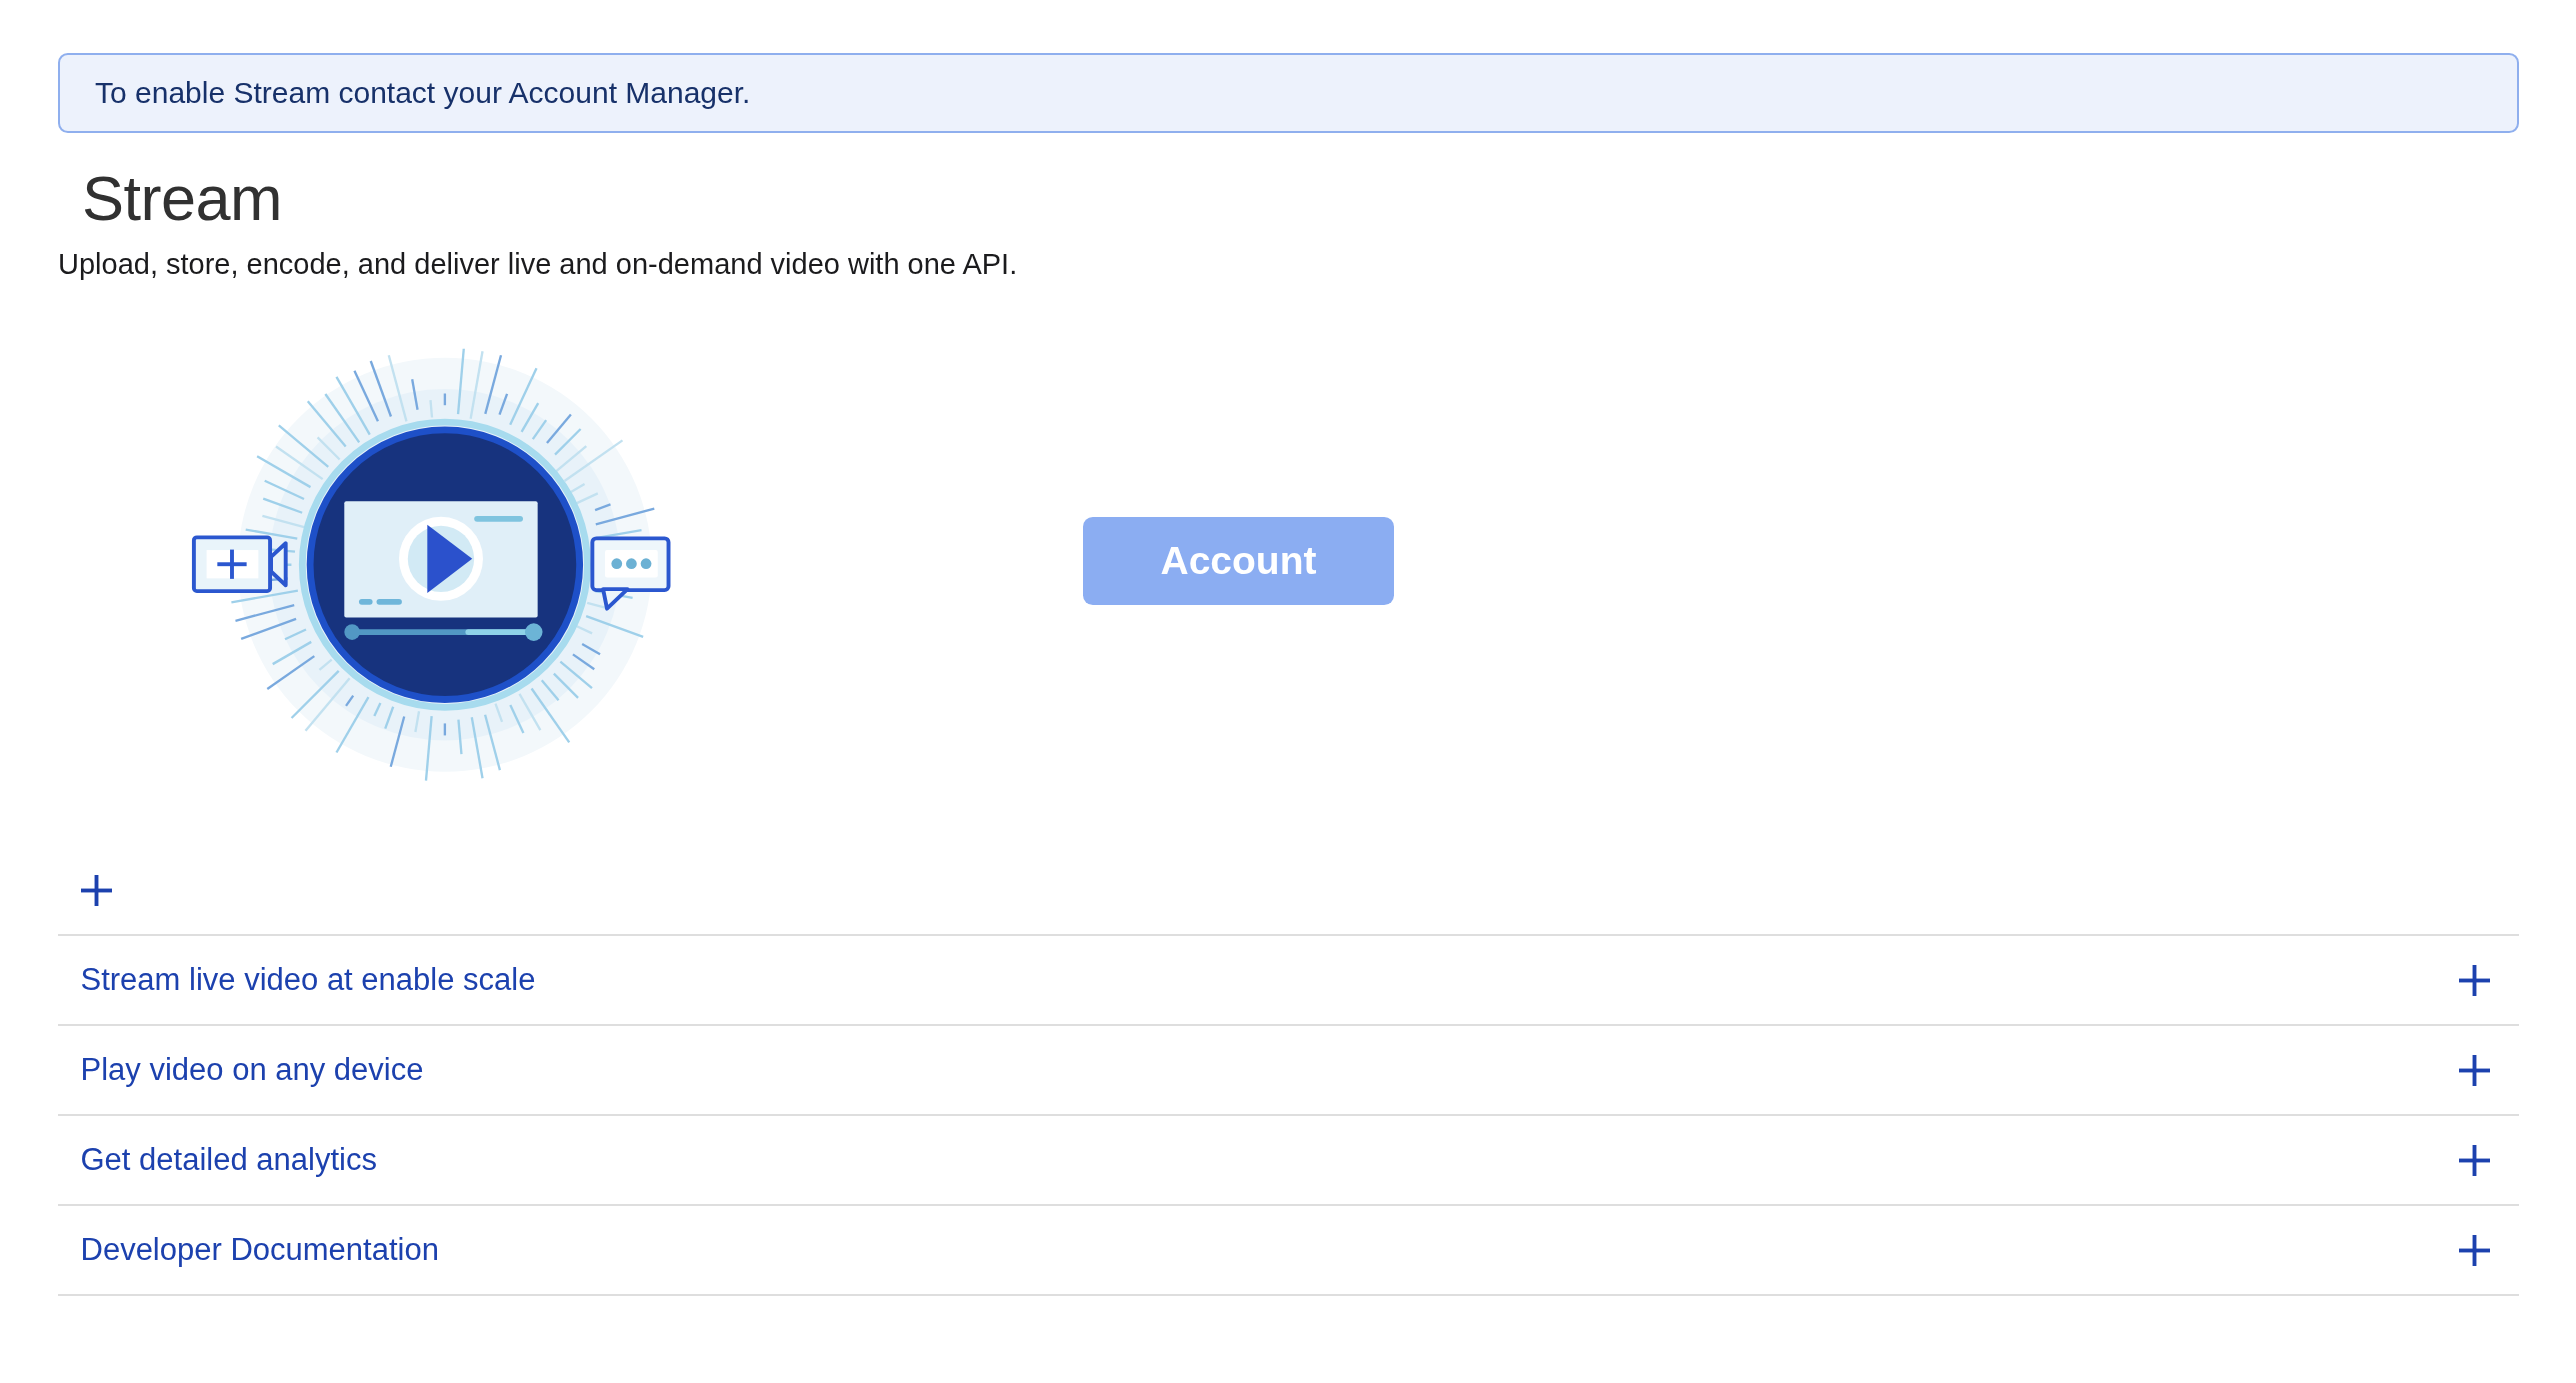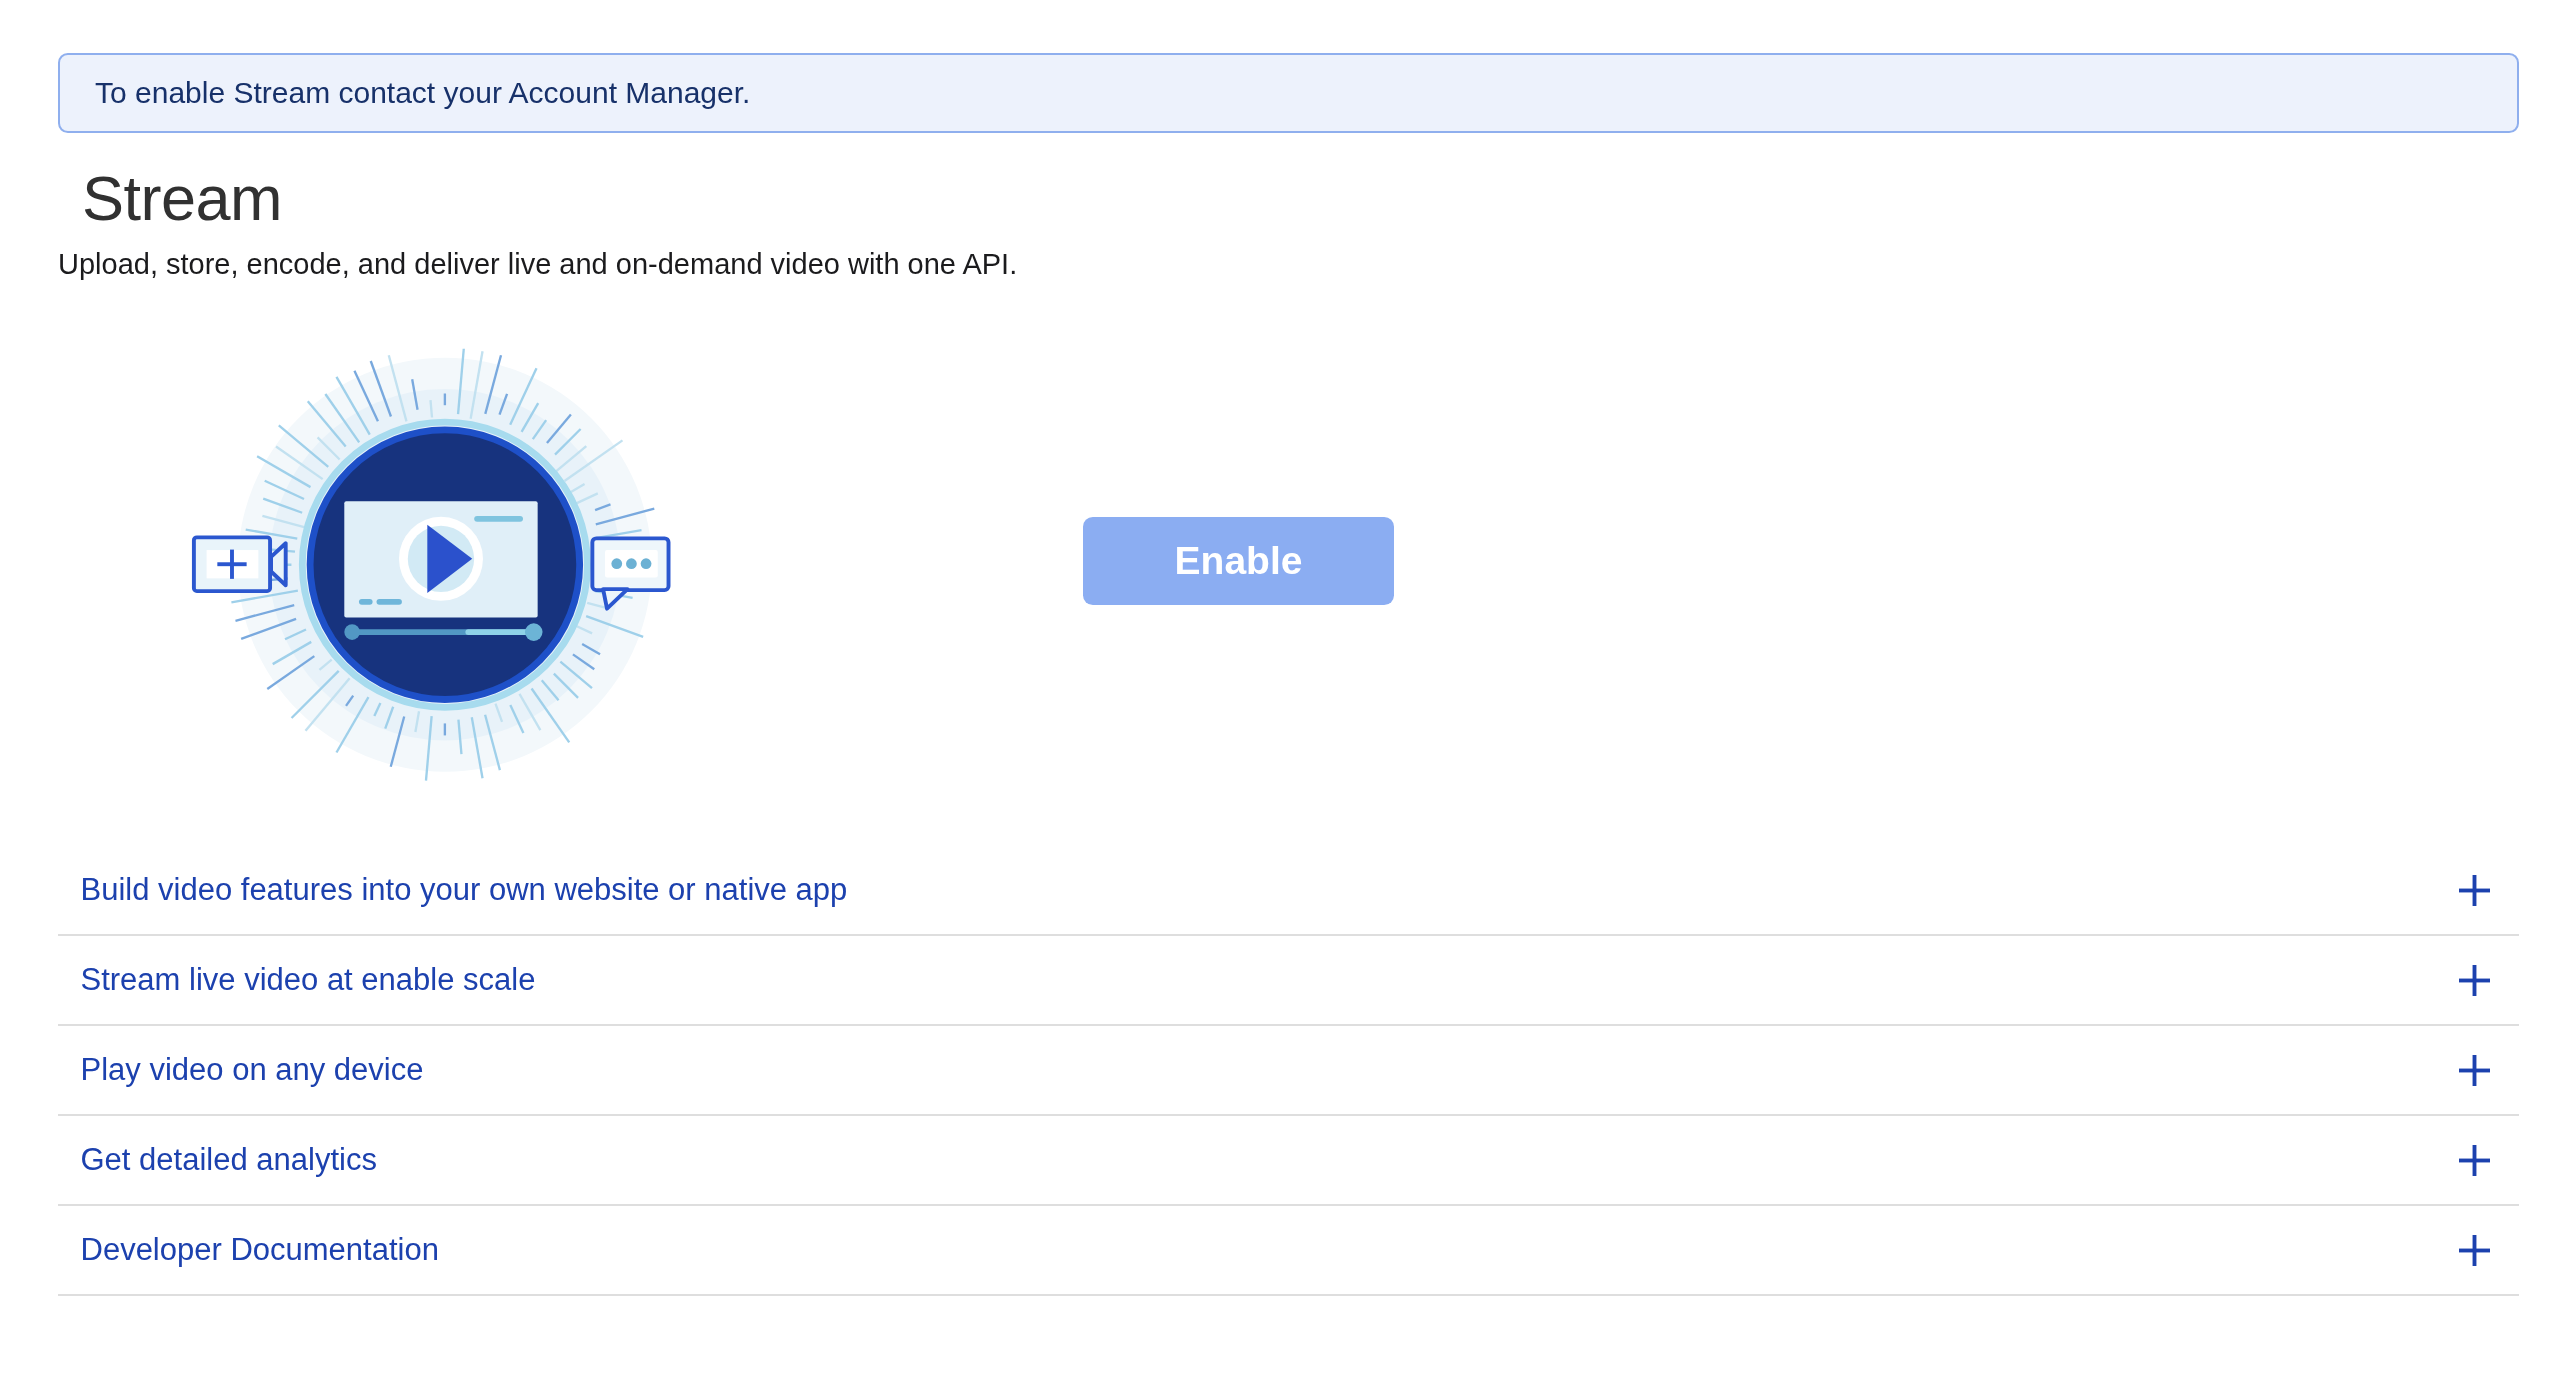--- a/index.html
+++ b/index.html
@@ -157,25 +157,24 @@
         <rect x="416" y="199" width="78" height="53" rx="4" fill="#eef6fb" stroke="#2b57cf" stroke-width="4"></rect>
         <path d="M427 251 L431 271 L452 251 Z" fill="#eef6fb" stroke="#2b57cf" stroke-width="4" stroke-linejoin="round"></path>
         <rect x="429" y="211" width="54" height="28" rx="2" fill="#ffffff"></rect>
         <circle cx="441" cy="225" r="5.5" fill="#6cb1d4"></circle>
         <circle cx="456" cy="225" r="5.5" fill="#6cb1d4"></circle>
         <circle cx="471" cy="225" r="5.5" fill="#6cb1d4"></circle>
       </g>
     </svg>
   </div>
 
-  <button class="enable-button">Enable</button>
+  <button class="enable-button">Account</button>
 
   <div class="accordion">
     <div class="accordion-row">
-      <span class="accordion-label">Build video features into your own website or native app</span>
       <svg class="plus-icon" viewBox="0 0 32 32">
           <line x1="0" y1="16" x2="32" y2="16"></line>
           <line x1="16" y1="0" x2="16" y2="32"></line>
         </svg>
     </div>
     <div class="accordion-row">
       <span class="accordion-label">Stream live video at enable scale</span>
       <svg class="plus-icon" viewBox="0 0 32 32">
           <line x1="0" y1="16" x2="32" y2="16"></line>
           <line x1="16" y1="0" x2="16" y2="32"></line>

